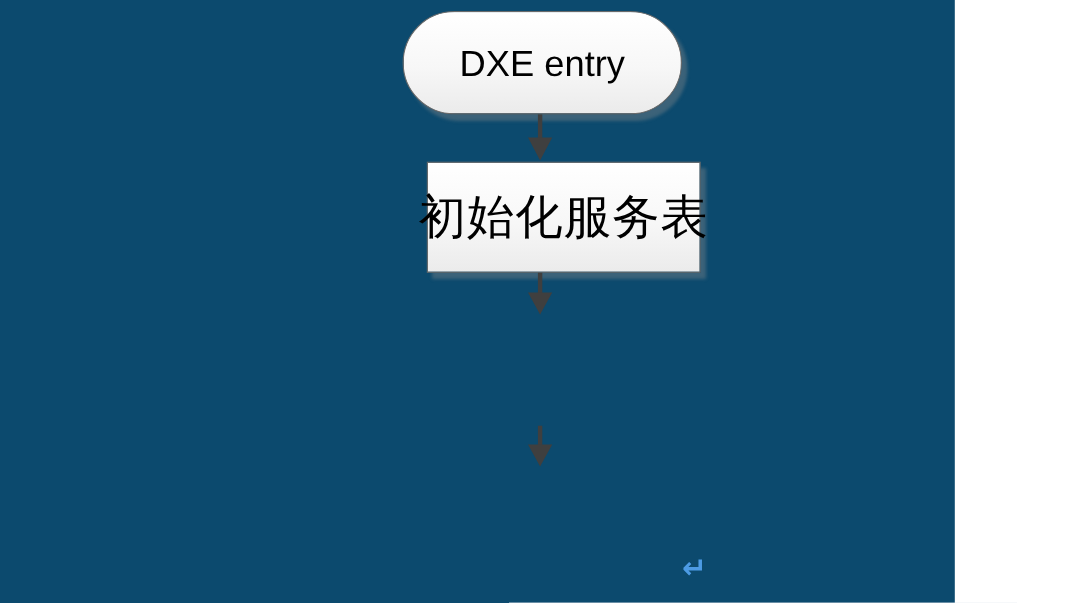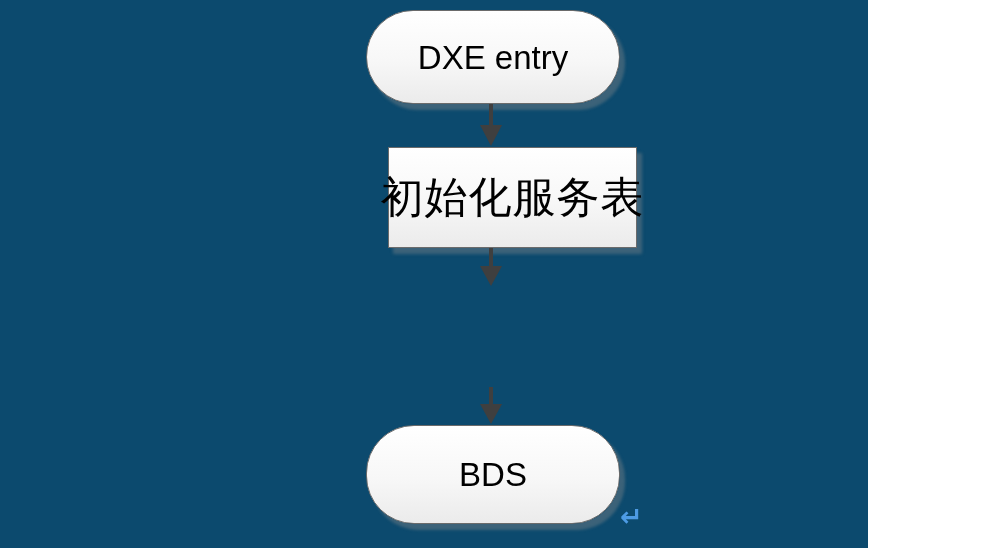--- a/index.html
+++ b/index.html
@@ -82,19 +82,16 @@
     <line x1="13" y1="0" x2="13" y2="20" stroke="#3f3f3f" stroke-width="4"></line>
     <polygon points="2,18 24,18 13,38" fill="#3f3f3f"></polygon>
   </svg>
 
 
   <svg class="connector" style="left:478px; top:387px;" width="26" height="38">
     <line x1="13" y1="0" x2="13" y2="19" stroke="#3f3f3f" stroke-width="4"></line>
     <polygon points="2,17 24,17 13,37" fill="#3f3f3f"></polygon>
   </svg>
 
-  <div class="node terminator" style="left:366px; top:425px; width:254px; height:99px;">
-    <span class="label-latin">BDS</span>
-  </div>
 
   <span class="line-break-mark">↵</span>
 
 </div>
 
 </body></html>

